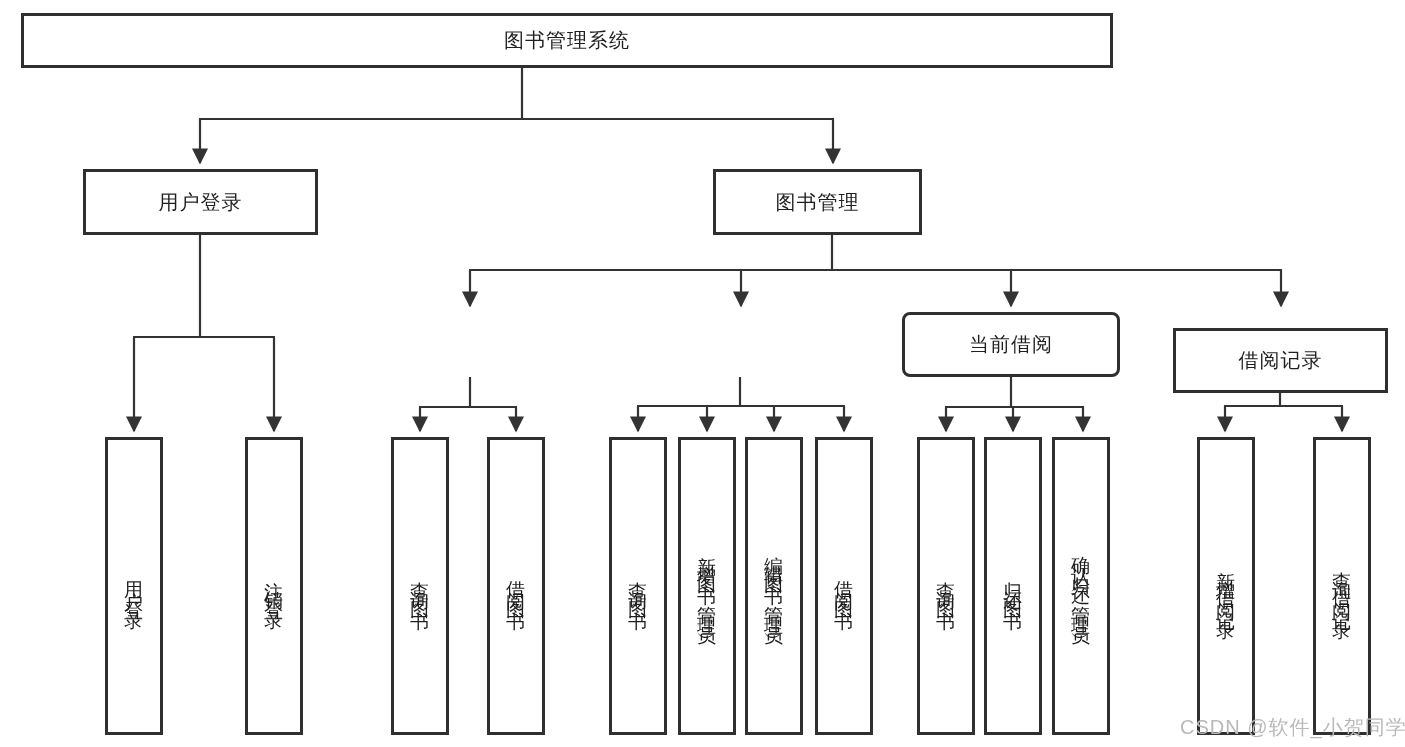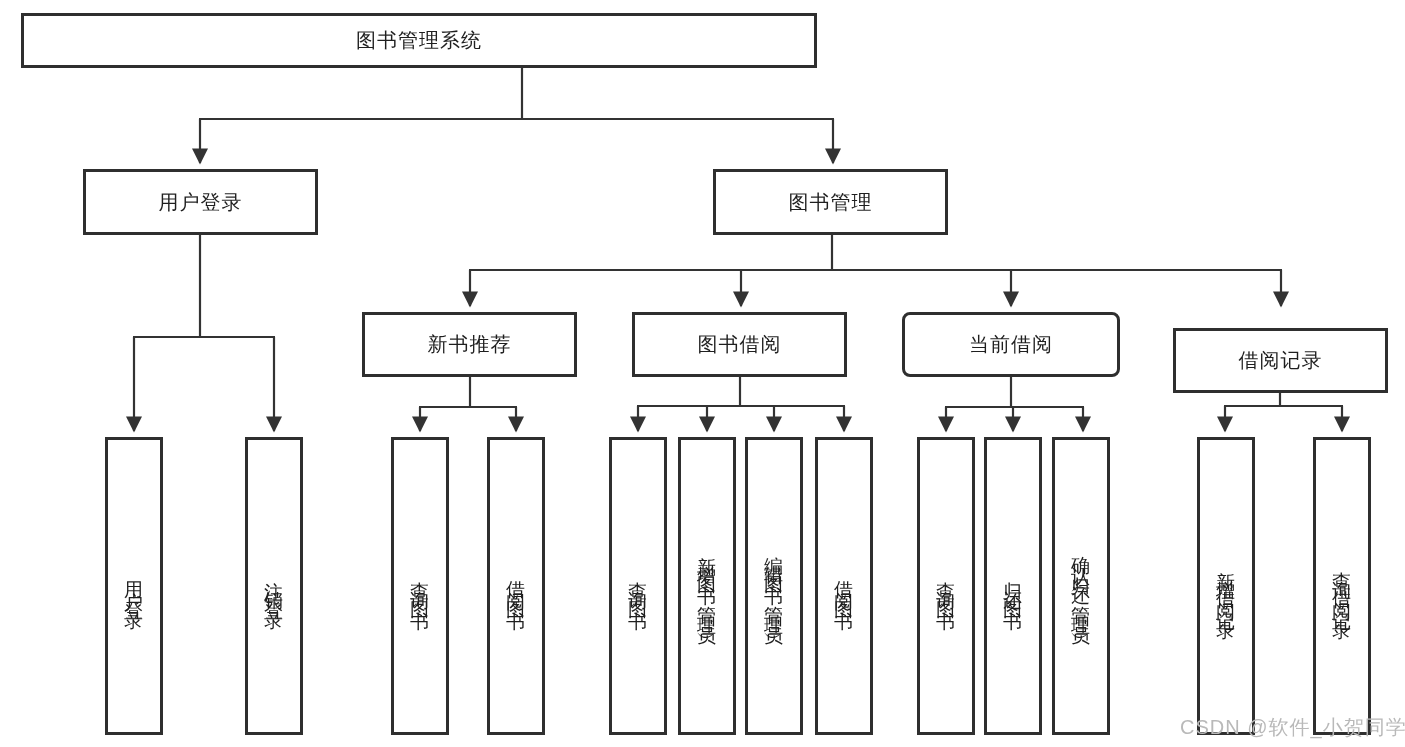--- a/index.html
+++ b/index.html
@@ -87,27 +87,25 @@
       <line x1="1013" y1="407" x2="1013" y2="431" marker-end="url(#arrow)"></line>
       <line x1="1083" y1="407" x2="1083" y2="431" marker-end="url(#arrow)"></line>
 
       <line x1="1280" y1="377" x2="1280" y2="406"></line>
       <line x1="1224" y1="406" x2="1343" y2="406"></line>
       <line x1="1225" y1="406" x2="1225" y2="431" marker-end="url(#arrow)"></line>
       <line x1="1342" y1="406" x2="1342" y2="431" marker-end="url(#arrow)"></line>
     </g>
   </svg>
 
-  <div class="box hbox" style="left:21px;top:13px;width:796px;height:55px;text-align:right;">图书管理系统</div>
+  <div class="box hbox" style="left:21px;top:13px;width:1092px;height:55px;text-align:right;">图书管理系统</div>
 
   <div class="box hbox" style="left:83px;top:169px;width:235px;height:66px;">用户登录</div>
-  <div class="box hbox" style="left:713px;top:169px;width:235px;height:66px;">图书管理</div>
+  <div class="box hbox" style="left:713px;top:169px;width:209px;height:66px;">图书管理</div>
 
-  <div class="box hbox" style="left:362px;top:312px;width:215px;height:65px;">新书推荐</div>
-  <div class="box hbox" style="left:632px;top:312px;width:215px;height:65px;">图书借阅</div>
   <div class="box hbox" style="left:902px;top:312px;width:218px;height:65px;border-radius:8px;">当前借阅</div>
   <div class="box hbox" style="left:1173px;top:328px;width:215px;height:65px;">借阅记录</div>
 
   <div class="box vbox" style="left:105px;top:437px;width:58px;height:298px;">用户登录</div>
   <div class="box vbox" style="left:245px;top:437px;width:58px;height:298px;">注销登录</div>
 
   <div class="box vbox" style="left:391px;top:437px;width:58px;height:298px;">查询图书</div>
   <div class="box vbox" style="left:487px;top:437px;width:58px;height:298px;">借阅图书</div>
 
   <div class="box vbox" style="left:609px;top:437px;width:58px;height:298px;">查询图书</div>

